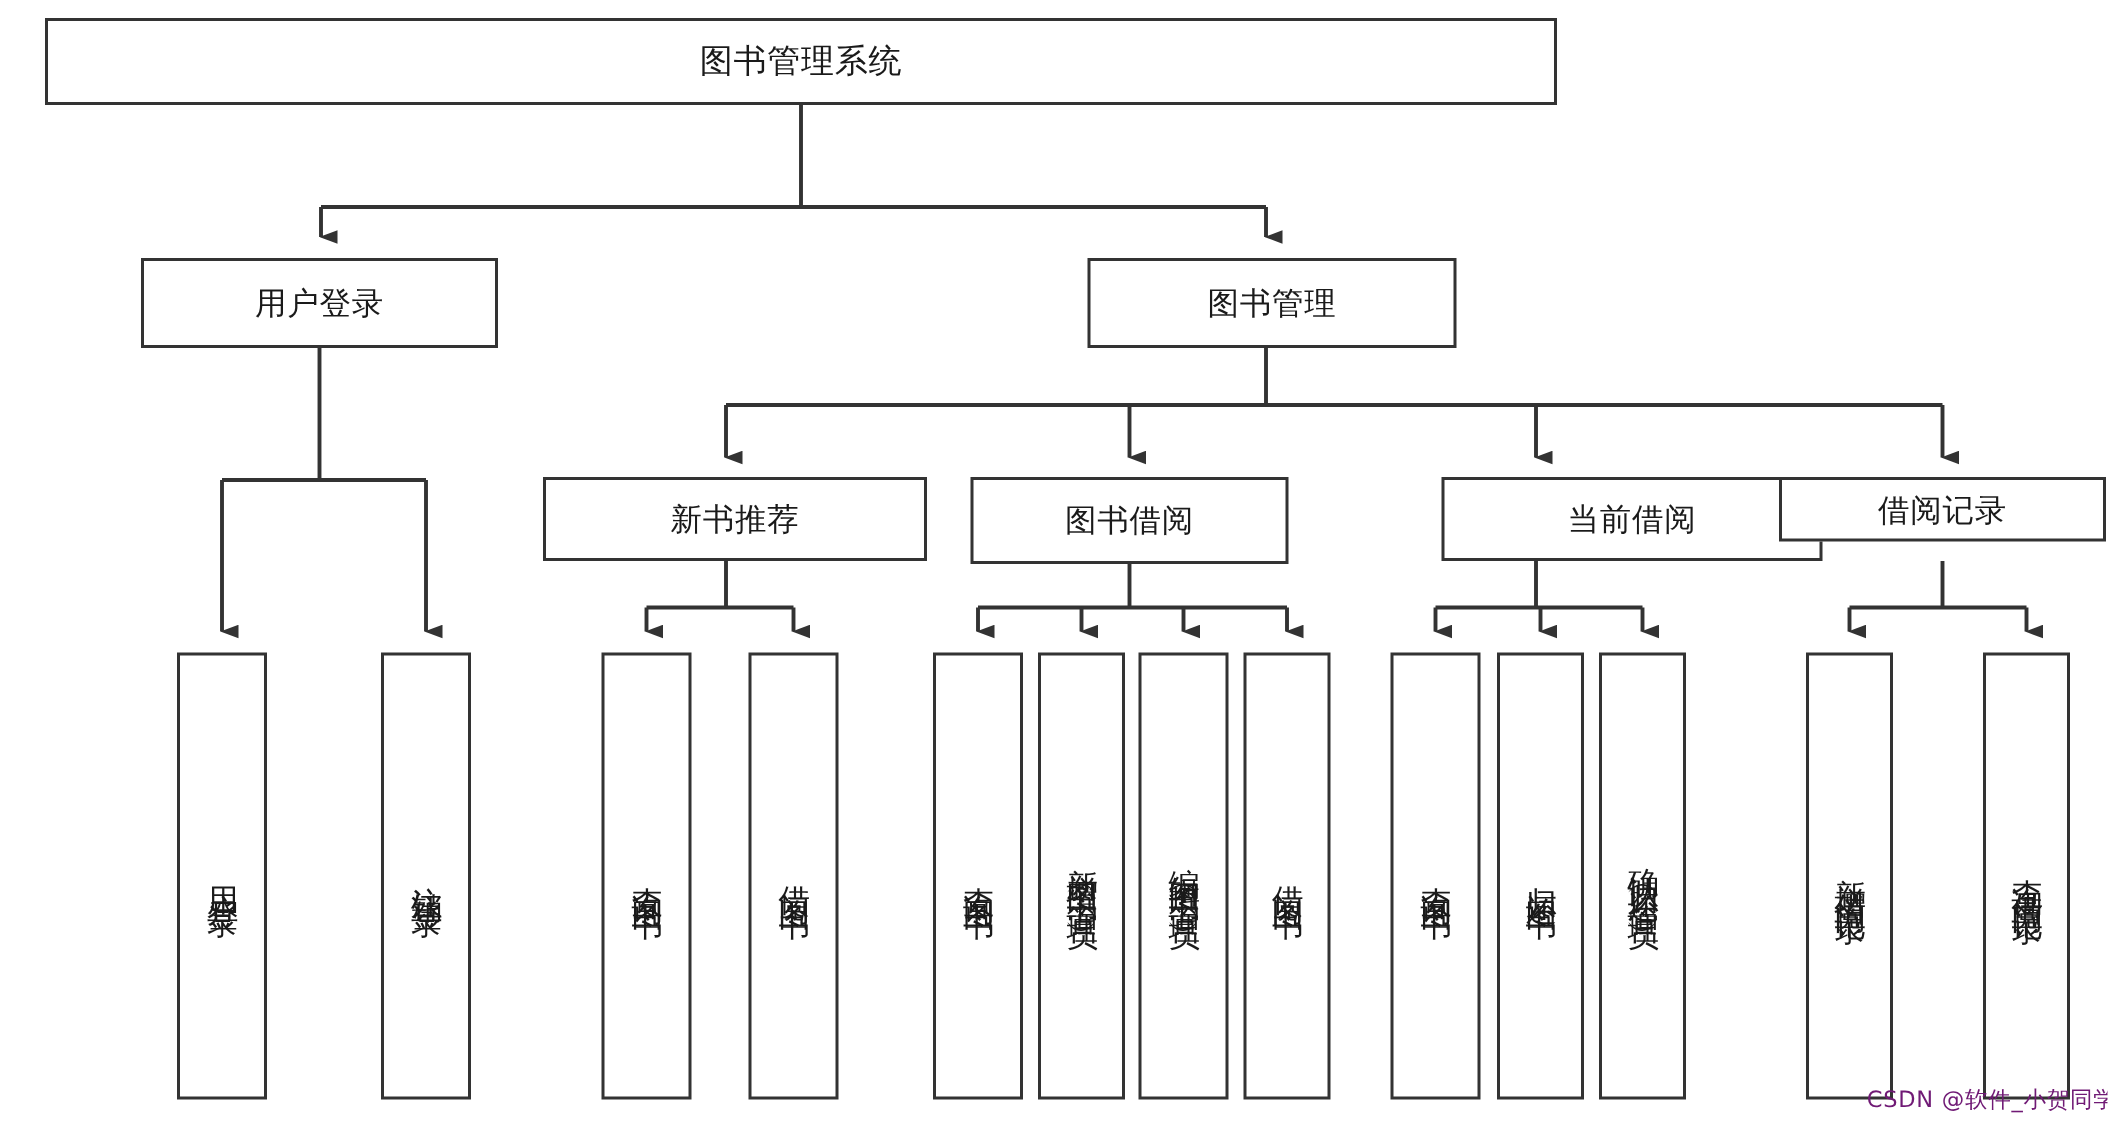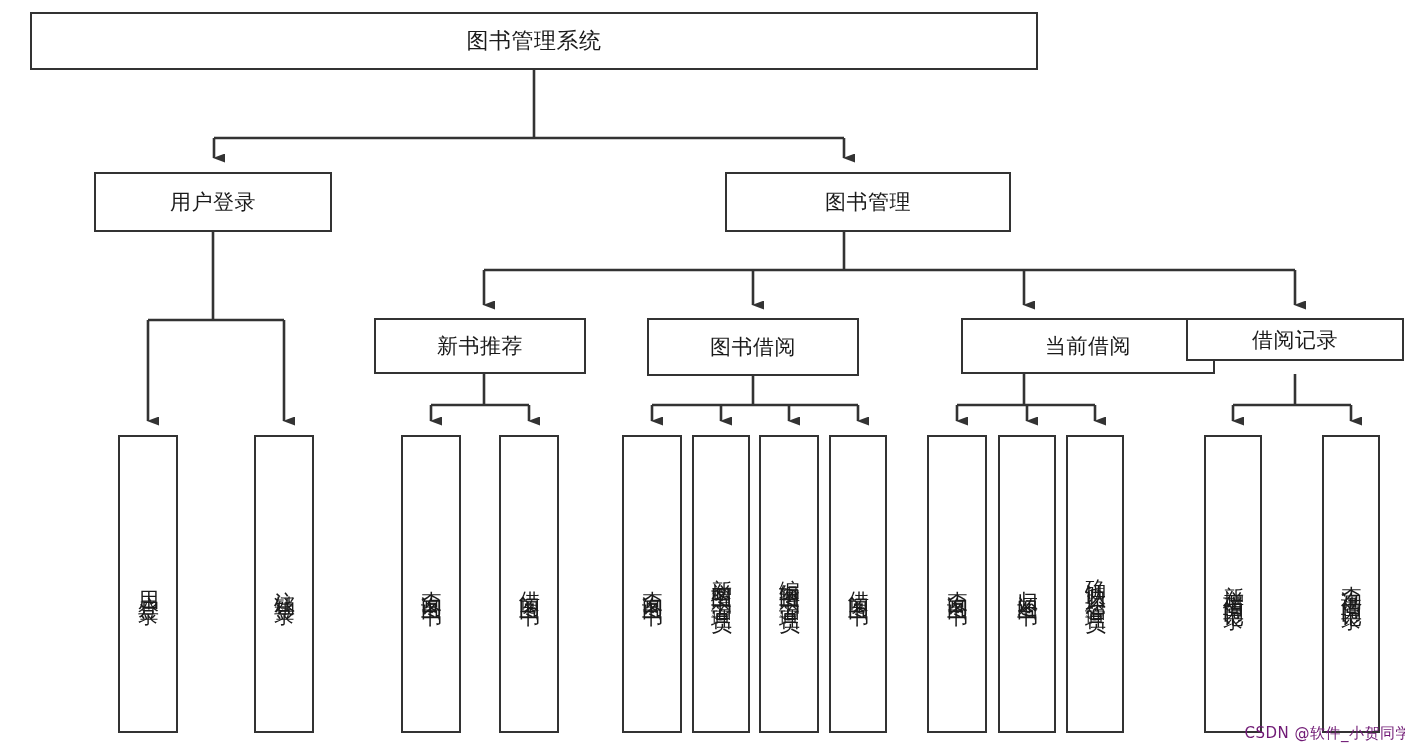--- a/index.html
+++ b/index.html
@@ -113,23 +113,23 @@
       <path d="M1281,374 L1281,405"></path>
       <path d="M1219,405 L1337,405"></path>
       <path d="M1219,405 L1219,421" marker-end="url(#arrow)"></path>
       <path d="M1337,405 L1337,421" marker-end="url(#arrow)"></path>
     </g>
   </svg>
 
   <div class="node node-h root" style="left: 16px; top: 12px; width: 1008px; height: 58px;">图书管理系统</div>
 
   <div class="node node-h" style="left: 80px; top: 172px; width: 238px; height: 60px;">用户登录</div>
-  <div class="node node-h" style="left: 711px; top: 172px; width: 286px; height: 60px;">图书管理</div>
+  <div class="node node-h" style="left: 711px; top: 172px; width: 246px; height: 60px;">图书管理</div>
 
-  <div class="node node-h" style="left: 360px; top: 318px; width: 212px; height: 56px;">新书推荐</div>
+  <div class="node node-h" style="left: 348px; top: 318px; width: 256px; height: 56px;">新书推荐</div>
   <div class="node node-h" style="left: 633px; top: 318px; width: 212px; height: 58px;">图书借阅</div>
   <div class="node node-h" style="left: 947px; top: 318px; width: 254px; height: 56px;">当前借阅</div>
   <div class="node node-h" style="left: 1172px; top: 318px; width: 218px; height: 43px;">借阅记录</div>
 
   <div class="node node-v" style="left: 104px; top: 435px; width: 60px; height: 298px;">用户登录</div>
   <div class="node node-v" style="left: 240px; top: 435px; width: 60px; height: 298px;">注销登录</div>
   <div class="node node-v" style="left: 387px; top: 435px; width: 60px; height: 298px;">查询图书</div>
   <div class="node node-v" style="left: 485px; top: 435px; width: 60px; height: 298px;">借阅图书</div>
   <div class="node node-v" style="left: 608px; top: 435px; width: 60px; height: 298px;">查询图书</div>
   <div class="node node-v" style="left: 678px; top: 435px; width: 58px; height: 298px;">新增图书（管理员）</div>

